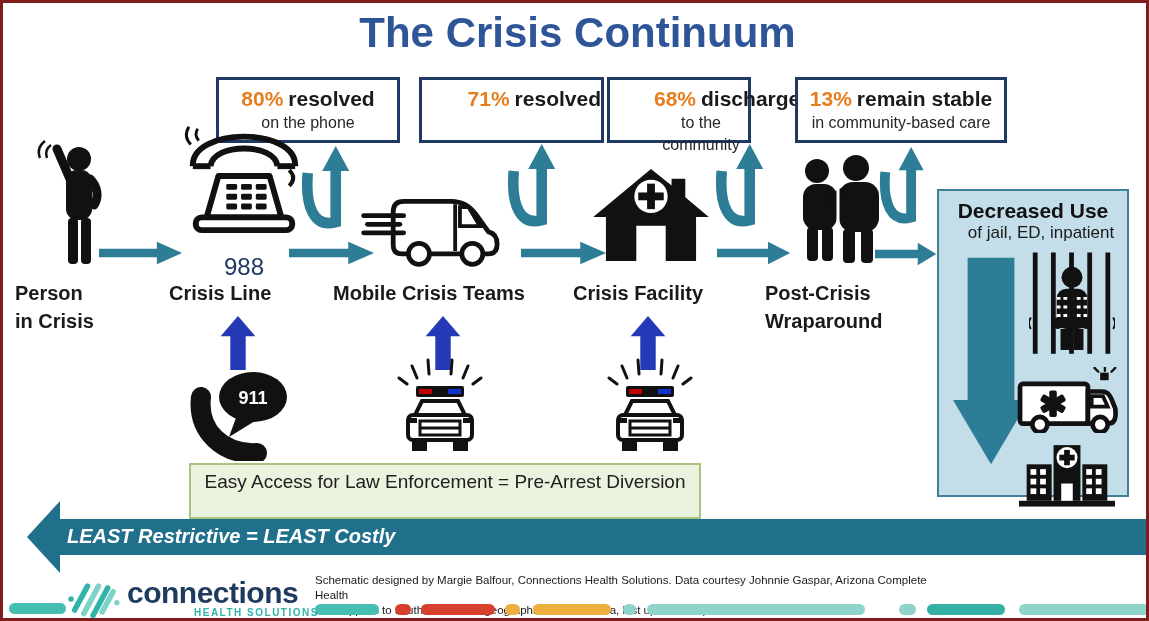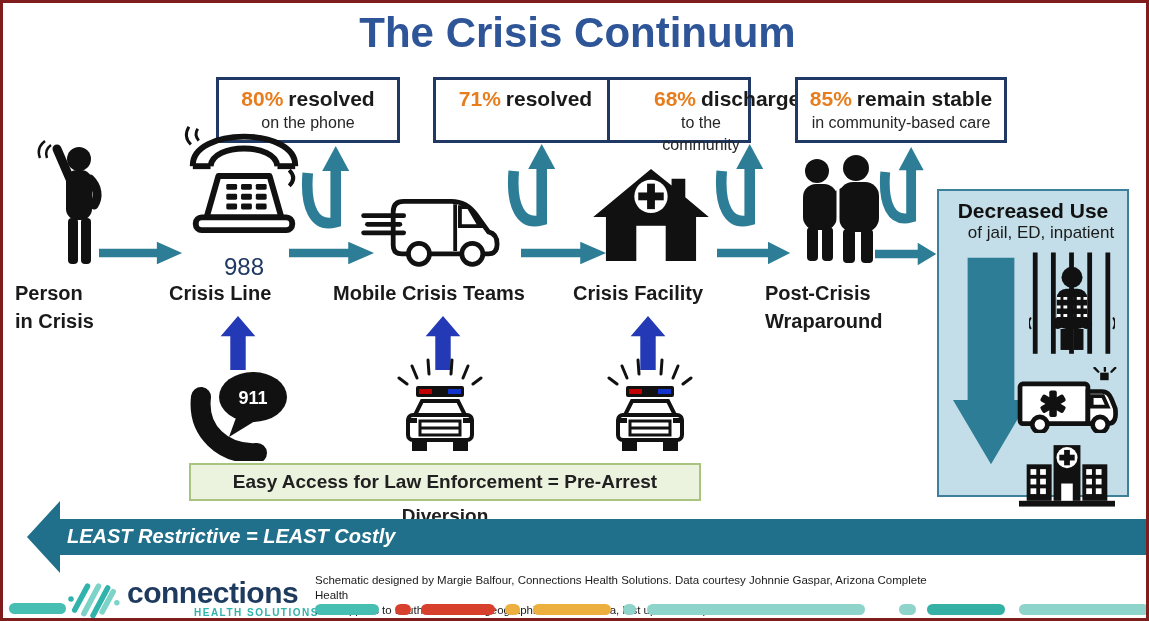--- a/index.html
+++ b/index.html
@@ -26,29 +26,29 @@
 <body>
 
 <div id="canvas">
 
   <div id="title" class="abs">The Crisis Continuum</div>
 
   <div class="abs statbox" style="left:213px;top:74px;width:184px;height:66px;">
     <div class="l1"><span class="pct">80%</span><span>resolved</span></div>
     <div class="l2">on the phone</div>
   </div>
-  <div class="abs statbox" style="left:430px;top:74px;width:185px;height:66px;">
+  <div class="abs statbox" style="left:416px;top:74px;width:185px;height:66px;text-align:right;">
     <div class="l1"><span class="pct">71%</span><span>resolved</span></div>
   </div>
   <div class="abs statbox" style="left:604px;top:74px;width:144px;height:66px;padding-left:44px;">
     <div class="l1"><span class="pct">68%</span><span>discharged</span></div>
     <div class="l2">to the community</div>
   </div>
   <div class="abs statbox" style="left:792px;top:74px;width:212px;height:66px;">
-    <div class="l1"><span class="pct">85%</span><span>remain stable</span></div>
+    <div class="l1"><span class="pct">13%</span><span>remain stable</span></div>
     <div class="l2">in community-based care</div>
   </div>
 
   <svg class="abs" style="left:32px;top:136px;" width="78" height="126" viewBox="0 0 78 126">
     <g fill="#111">
       <circle cx="44" cy="20" r="12"></circle>
       <rect x="31" y="31" width="26" height="50" rx="11"></rect>
       <rect x="33" y="79" width="10" height="46" rx="4"></rect>
       <rect x="46" y="79" width="10" height="46" rx="4"></rect>
     </g>
@@ -225,21 +225,21 @@
     <path d="M25,48 h36 l7,14 h-50 z" fill="#fff" stroke="#111" stroke-width="4"></path>
     <rect x="11" y="62" width="64" height="25" rx="5" fill="#fff" stroke="#111" stroke-width="4"></rect>
     <rect x="23" y="68" width="40" height="14" fill="none" stroke="#111" stroke-width="3"></rect>
     <line x1="23" y1="75" x2="63" y2="75" stroke="#111" stroke-width="3"></line>
     <rect x="13" y="65" width="7" height="5" fill="#111"></rect>
       <rect x="66" y="65" width="7" height="5" fill="#111"></rect>
     <rect x="15" y="87" width="15" height="11" fill="#111"></rect>
       <rect x="56" y="87" width="15" height="11" fill="#111"></rect>
   </svg>
 
-  <div class="abs greenbox" style="left:186px;top:460px;width:512px;height:38px;line-height:34px;font-weight:bold;">Easy Access for Law Enforcement = Pre-Arrest Diversion</div>
+  <div class="abs greenbox" style="left:186px;top:460px;width:512px;height:56px;line-height:34px;">Easy Access for Law Enforcement = Pre-Arrest Diversion</div>
 
   <div class="abs panel" style="left:934px;top:186px;width:192px;height:308px;">
     <div class="panel-title" style="margin-top:8px;">Decreased Use</div>
     <div class="panel-sub">of jail, ED, inpatient</div>
     <svg class="abs" style="left:14px;top:64px;" width="76" height="212" viewBox="0 0 78 212">
       <polygon points="15,0 63,0 63,146 78,146 39,212 0,146 15,146" fill="#2C7D95"></polygon>
     </svg>
     <svg class="abs" style="left:90px;top:60px;" width="86" height="110" viewBox="0 0 90 112">
       <circle cx="45" cy="26" r="11" fill="#111"></circle>
       <rect x="29" y="38" width="32" height="42" rx="10" fill="#111"></rect>

